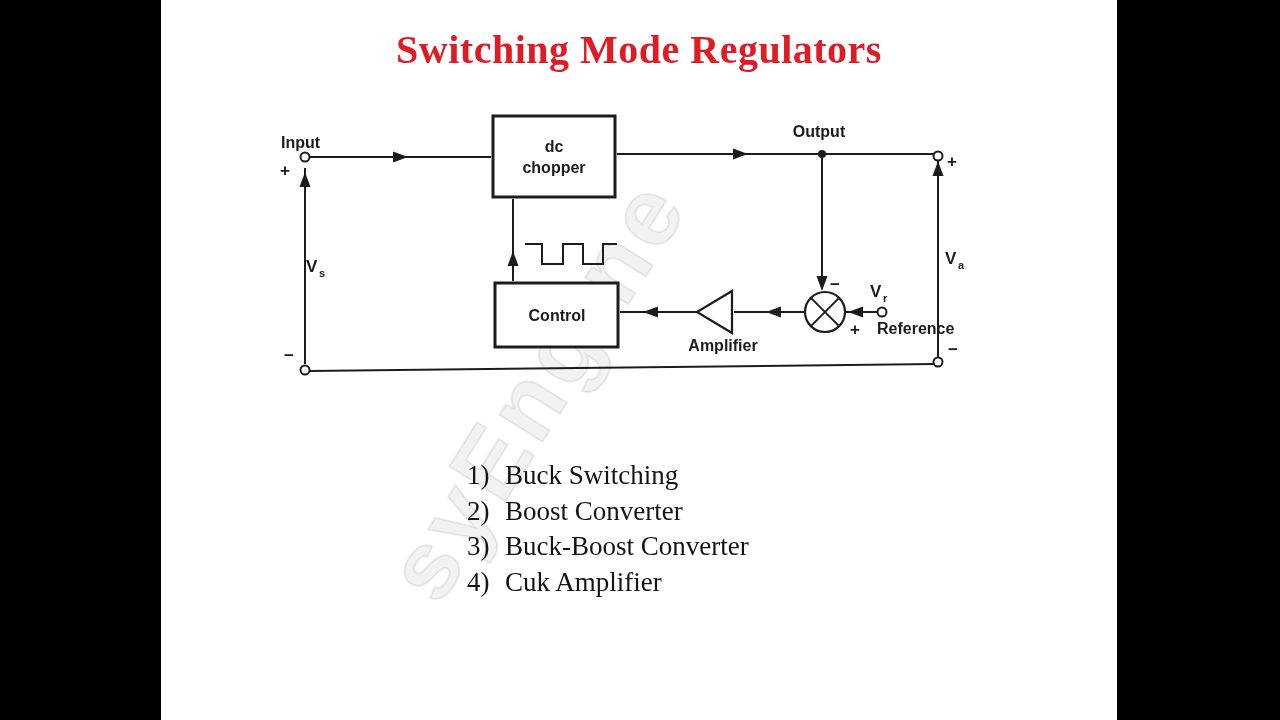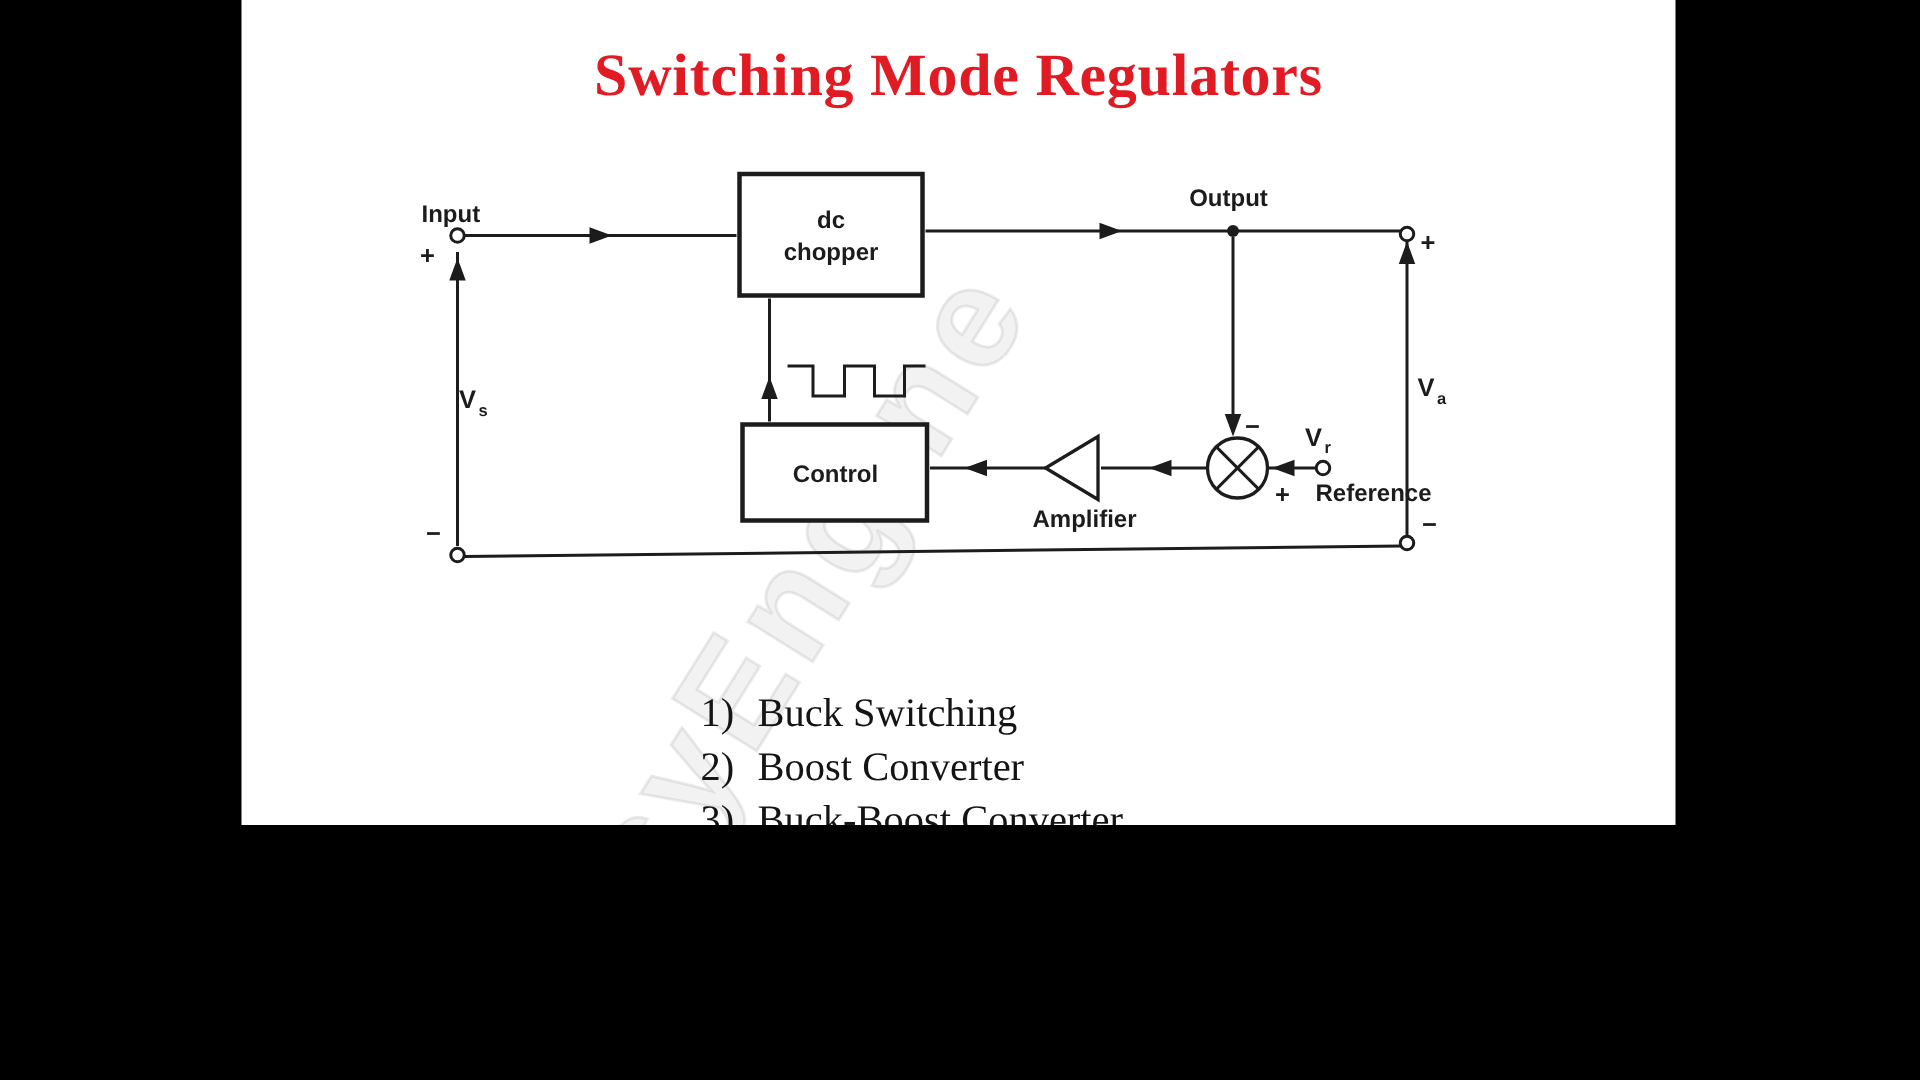--- a/index.html
+++ b/index.html
@@ -1,21 +1,21 @@
 <!DOCTYPE html>
 <html><head>
 <meta charset="utf-8">
 <style>
   html,body{margin:0;padding:0;}
   body{
     width:1280px;height:720px;background:#000;position:relative;
     font-family:"Liberation Sans",sans-serif;overflow:hidden;
   }
   .content{
-    position:absolute;left:161px;top:0;width:956px;height:550px;
+    position:absolute;left:161px;top:0;width:956px;height:720px;
     background:#fff;overflow:hidden;
   }
   .title{
     position:absolute;top:26px;left:0;width:100%;text-align:center;
     font-family:"Liberation Serif",serif;font-weight:bold;
     font-size:40px;color:#e01b24;letter-spacing:0.5px;
   }
   .watermark{
     position:absolute;left:250px;top:535px;
     transform:rotate(-58deg);transform-origin:0 50%;

